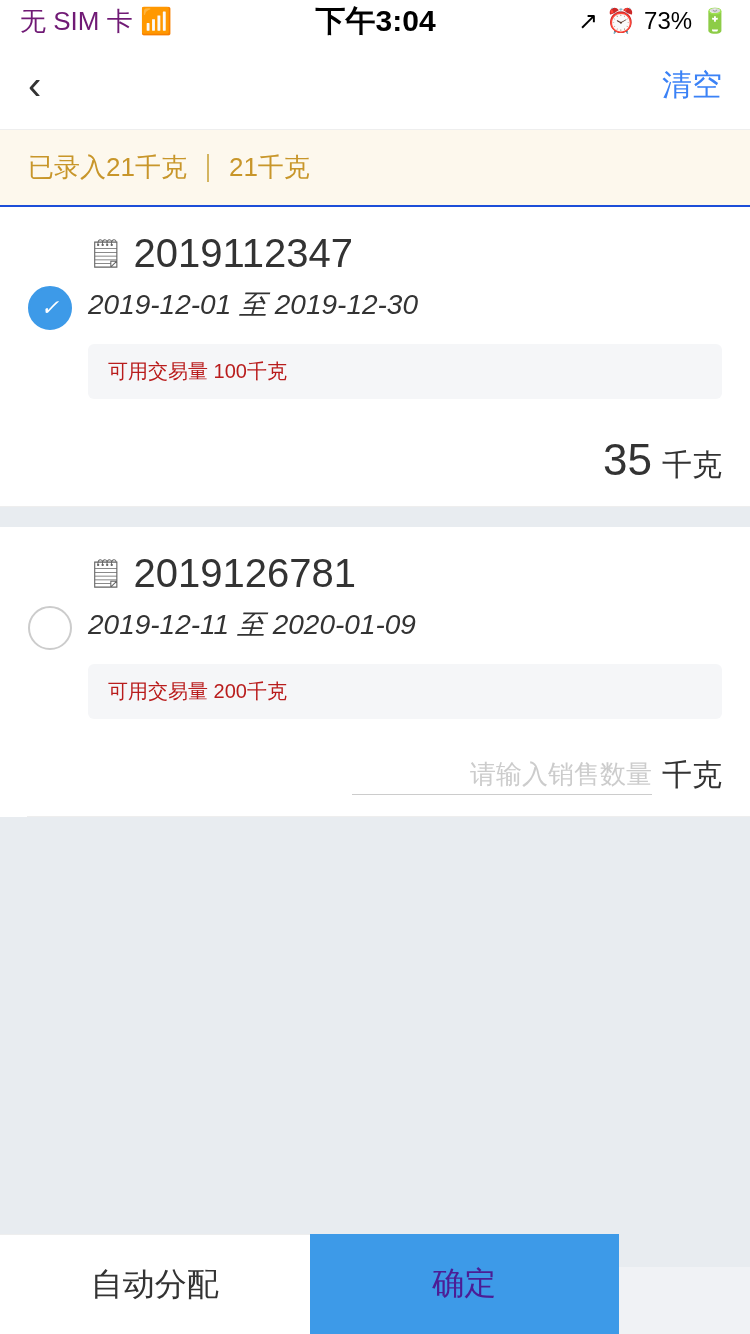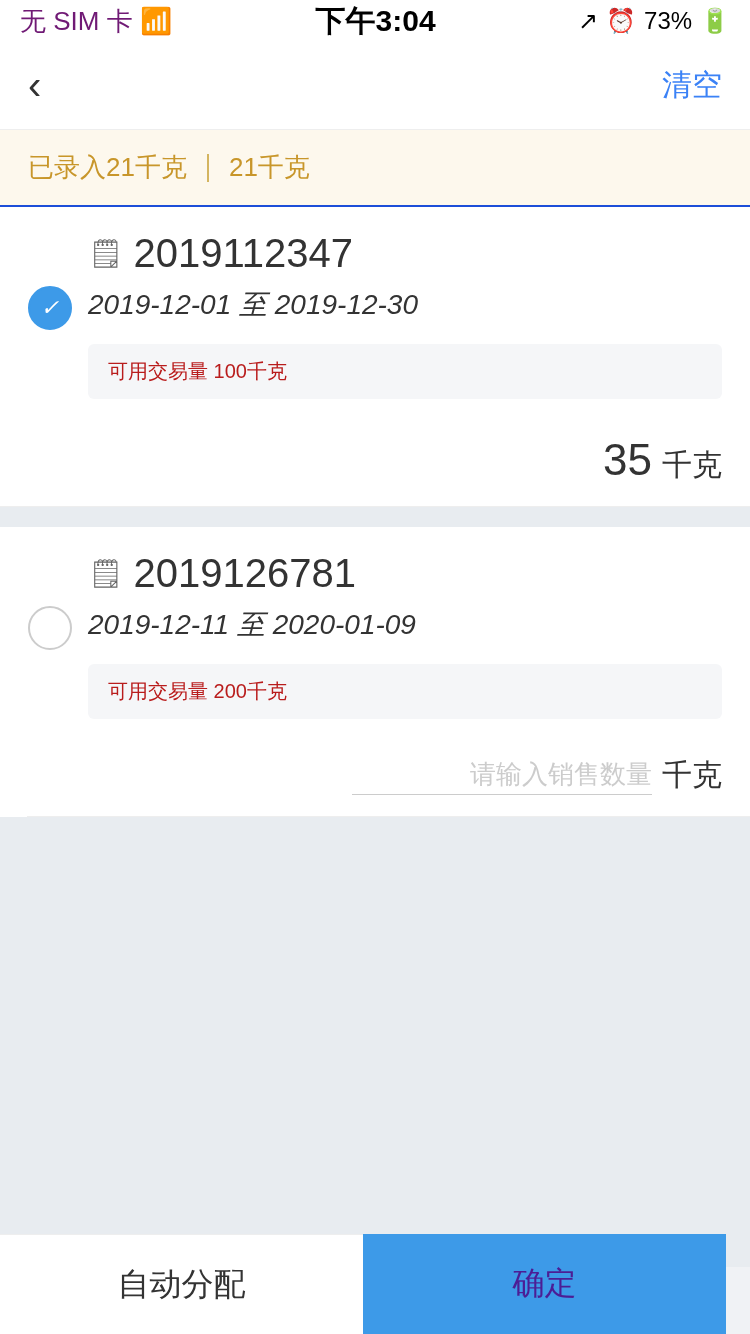--- a/index.html
+++ b/index.html
@@ -220,21 +220,21 @@
     .gray-area {
       background: #e8ecf0;
       height: 450px;
     }
 
     
     .bottom-buttons {
       position: fixed;
       bottom: 0;
       left: 0;
-      width: 726px;
+      width: 619px;
       height: 100px;
       display: flex;
     }
     .btn-auto {
       flex: 1;
       background: #fff;
       border: none;
       font-size: 32px;
       color: #333;
       cursor: pointer;

